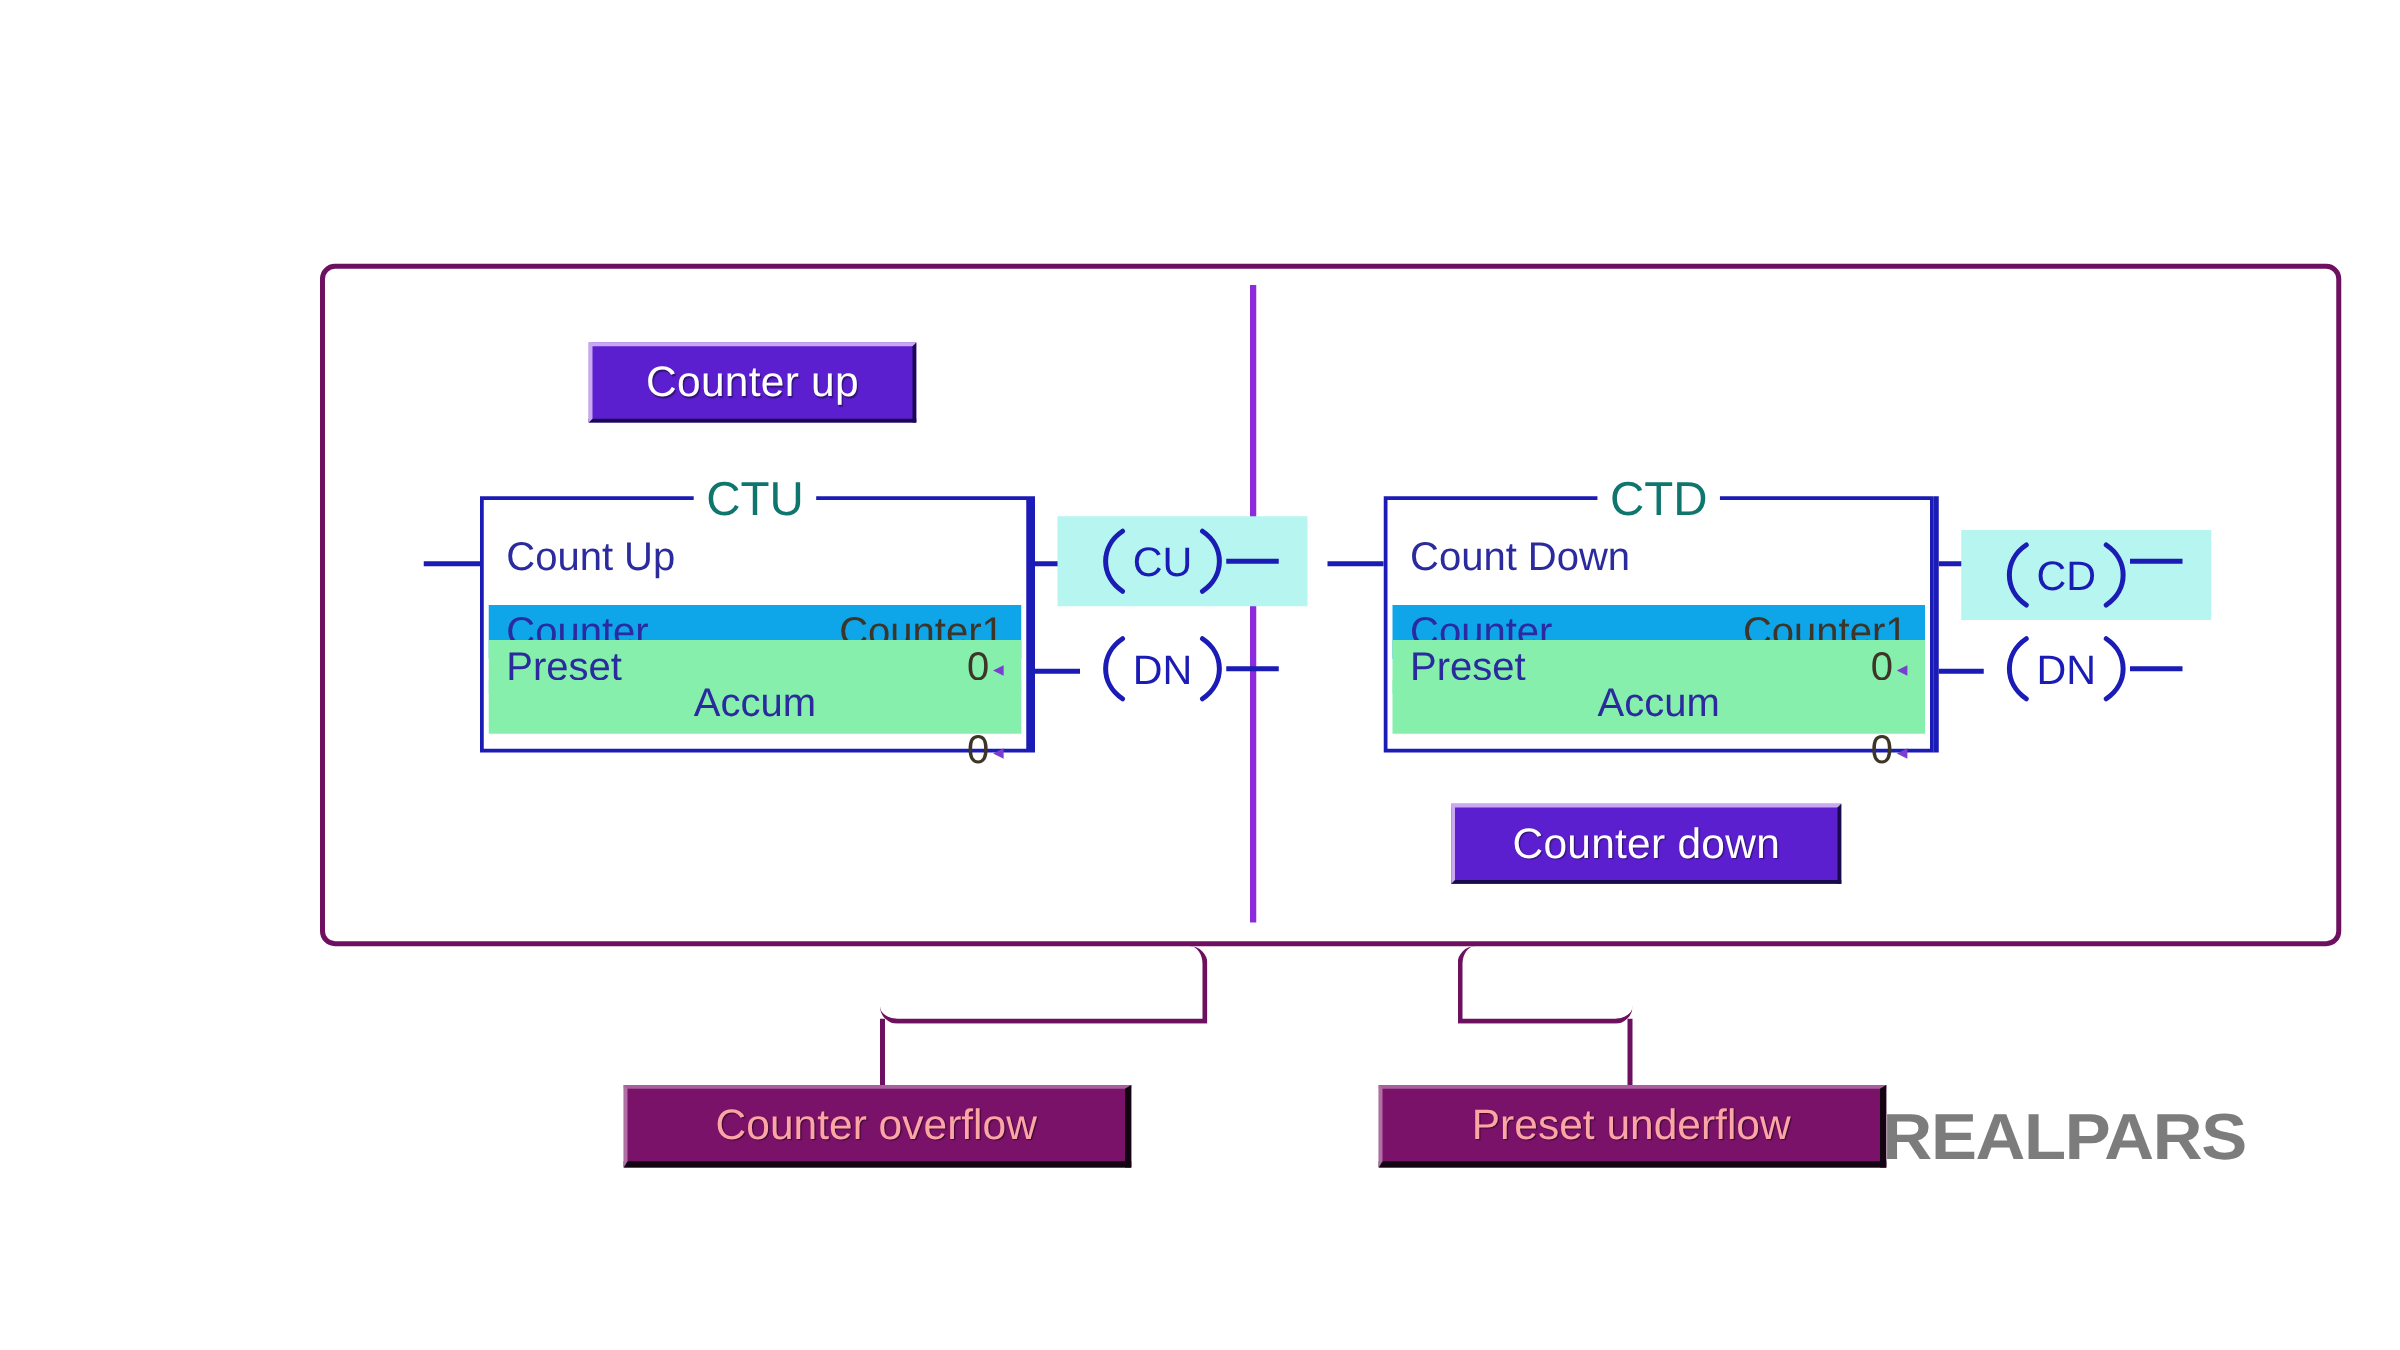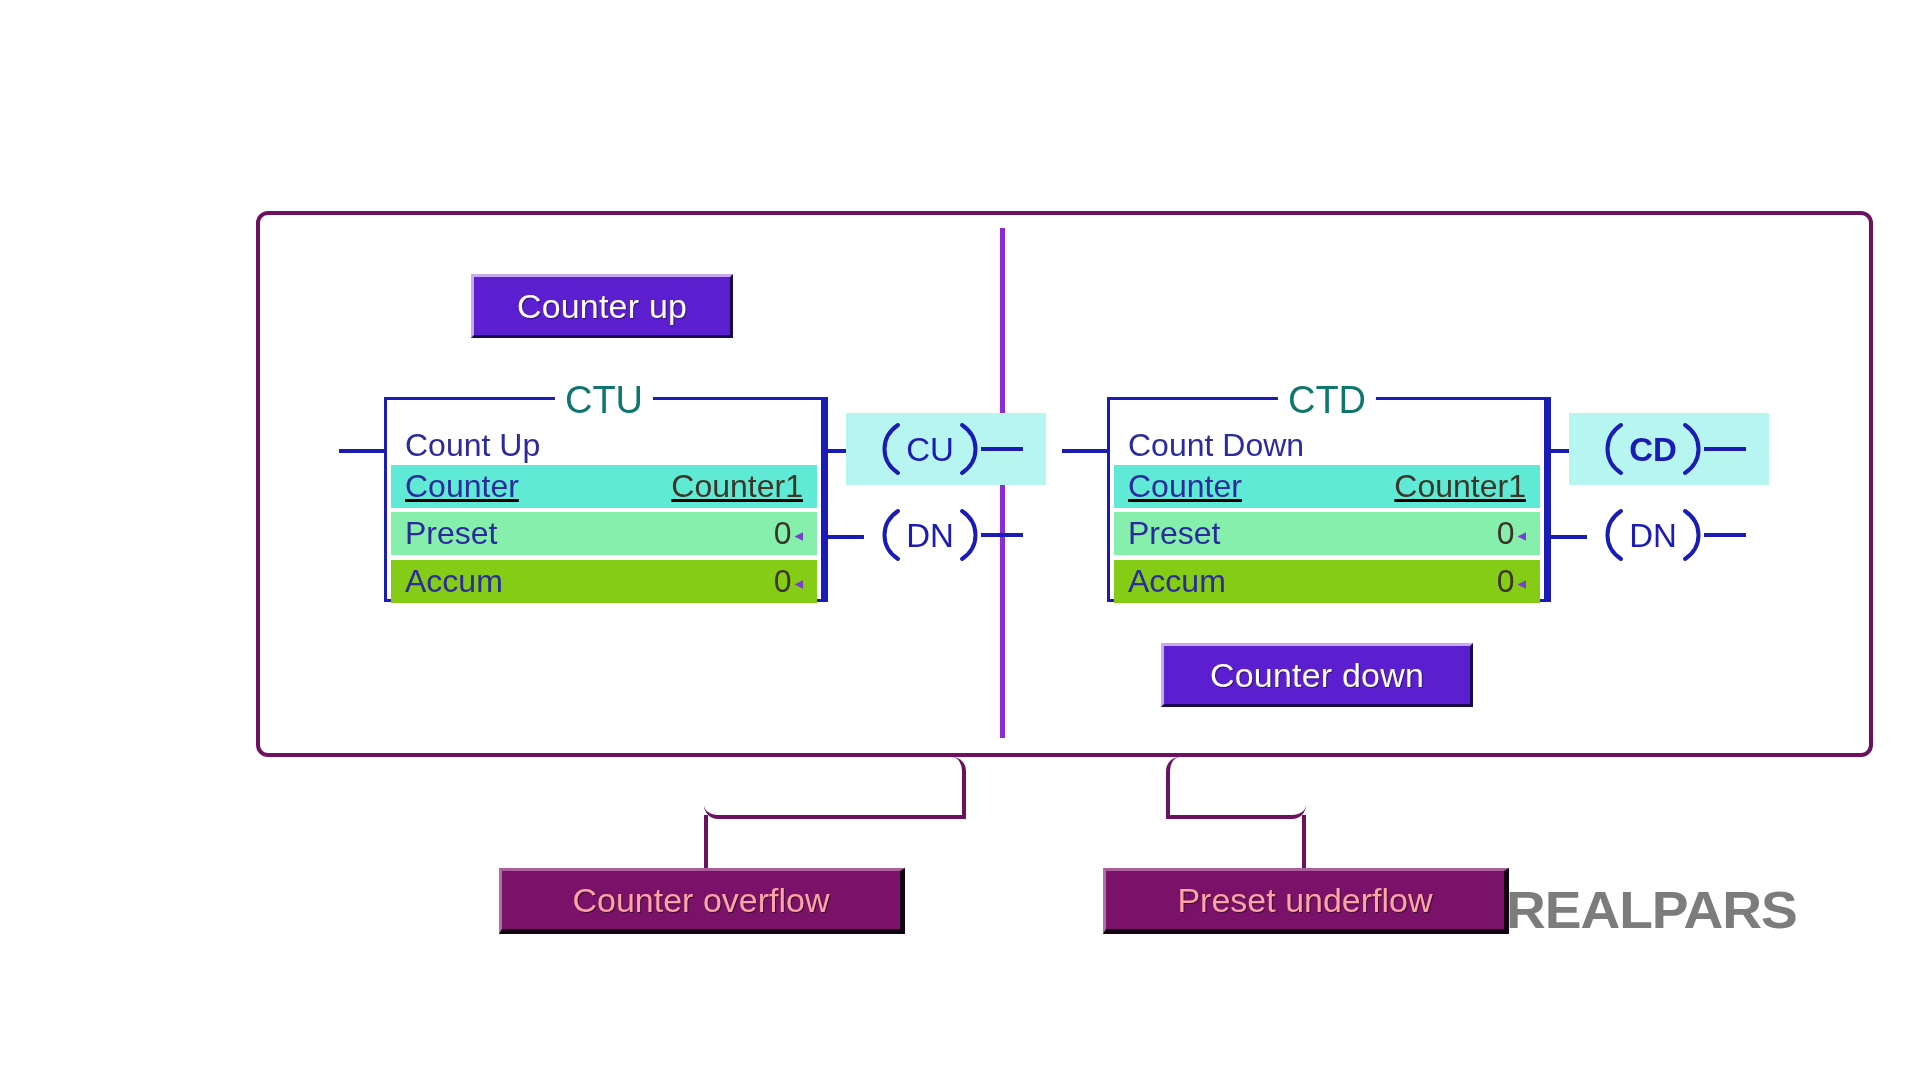--- a/index.html
+++ b/index.html
@@ -112,23 +112,23 @@
     white-space: nowrap;
     display: flex; align-items: baseline; gap: 3px;
   }
   .crow .val .arw {
     color: #7a3fd0;
     font-size: 17px;
     line-height: 17px;
     position: relative; top: -3px;
   }
   .row-head { top: 24px;  background: transparent; }
-  .row-ctr  { top: 65px;  background: #5eead4; text-decoration: underline; }
+  .row-ctr  { top: 84px;  background: #0ea5e9; text-decoration: underline; }
   .row-pre  { top: 112px; background: #86efac; }
-  .row-acc  { top: 160px; background: #84cc16; }
+  .row-acc  { top: 144px; background: #86efac; flex-direction: column; }
 
   
   .wire { position: absolute; background: #1b1bb5; }
 
   
   .coil {
     position: absolute;
     width: 132px; height: 56px;
     display: flex; align-items: center; justify-content: center;
   }
@@ -267,21 +267,21 @@
           <span class="arw">◂</span>
         </span>
       </div>
     </div>
 
     <div class="wire" style="left:440px; top:12px; width:4px; height:205px;"></div>
     <div class="wire" style="left:444px; top:64px; width:36px; height:4px;"></div>
     <div class="wire" style="left:444px; top:150px; width:36px; height:4px;"></div>
   </div>
 
-  <div class="coil" style="left:1543px; top:421px;font-weight:bold;">
+  <div class="coil" style="left:1543px; top:432px;">
     <div class="hl"></div>
     <svg width="132" height="56" viewBox="0 0 132 56" aria-hidden="true">
       <path d="M34 4 C 16 16, 16 40, 34 52" stroke="#1b1bb5" stroke-width="4" fill="none" stroke-linecap="round"></path>
       <path d="M98 4 C 116 16, 116 40, 98 52" stroke="#1b1bb5" stroke-width="4" fill="none" stroke-linecap="round"></path>
     </svg>
     <span class="ctext">CD</span>
   </div>
   <div class="wire" style="left:1660px; top:447px; width:42px; height:4px; z-index:2;"></div>
 
   <div class="coil" style="left:1543px; top:507px;">

